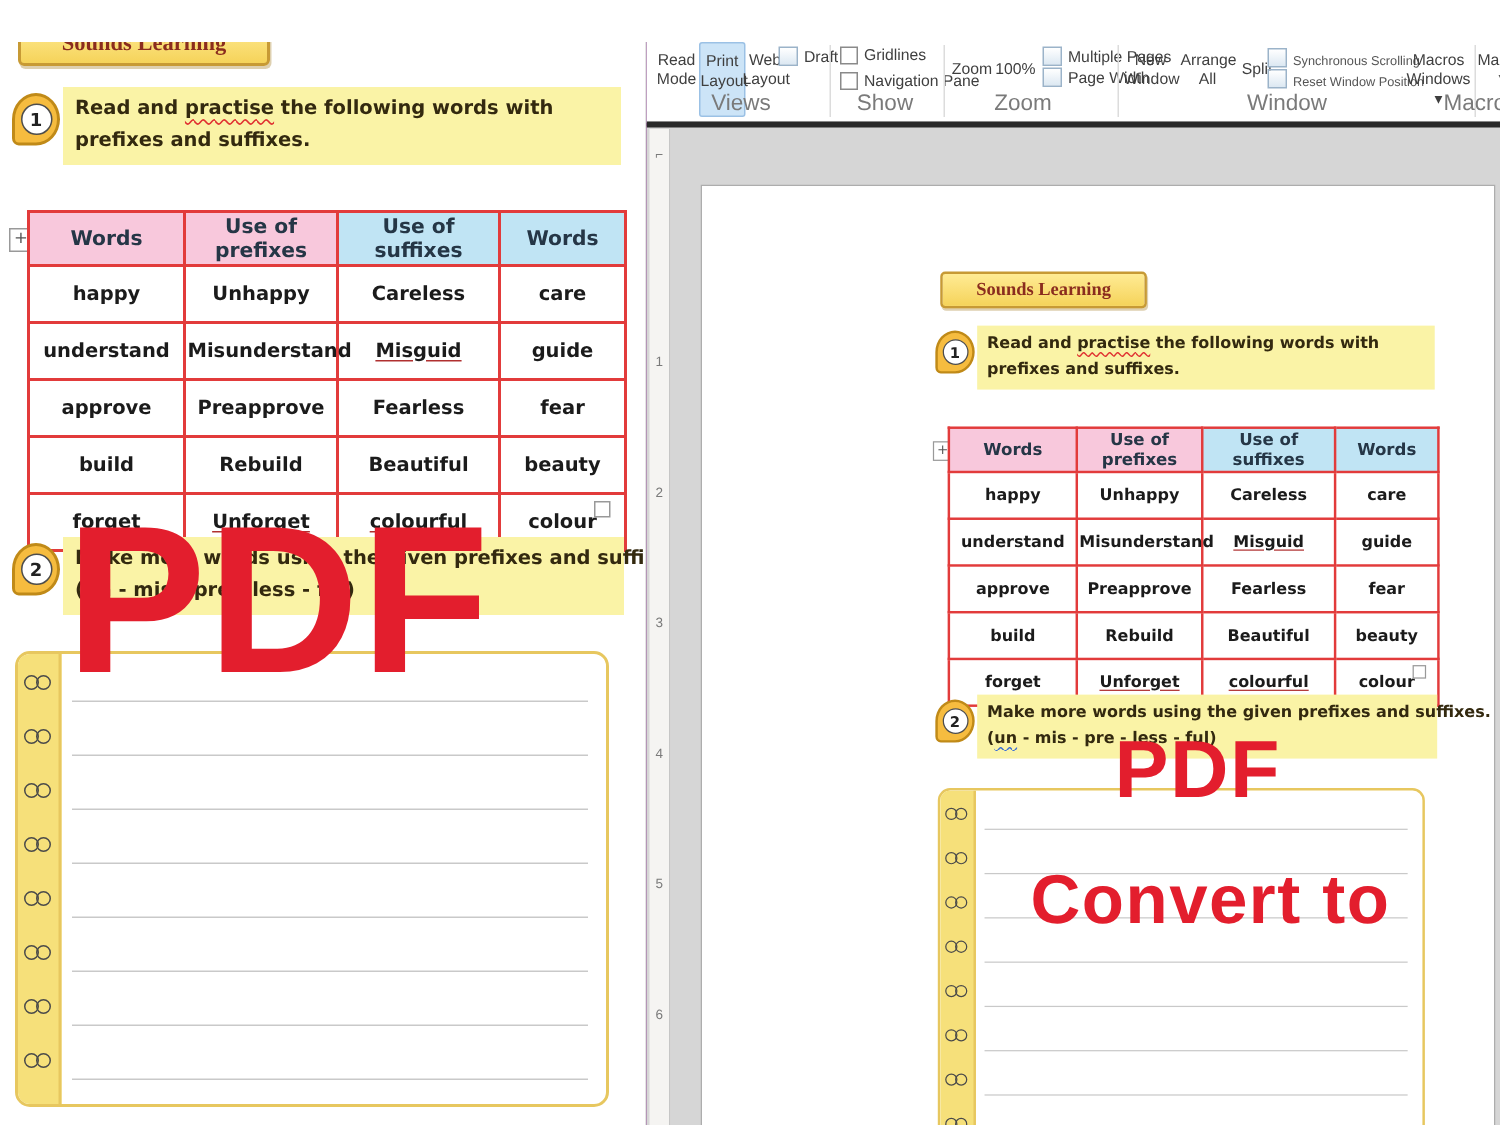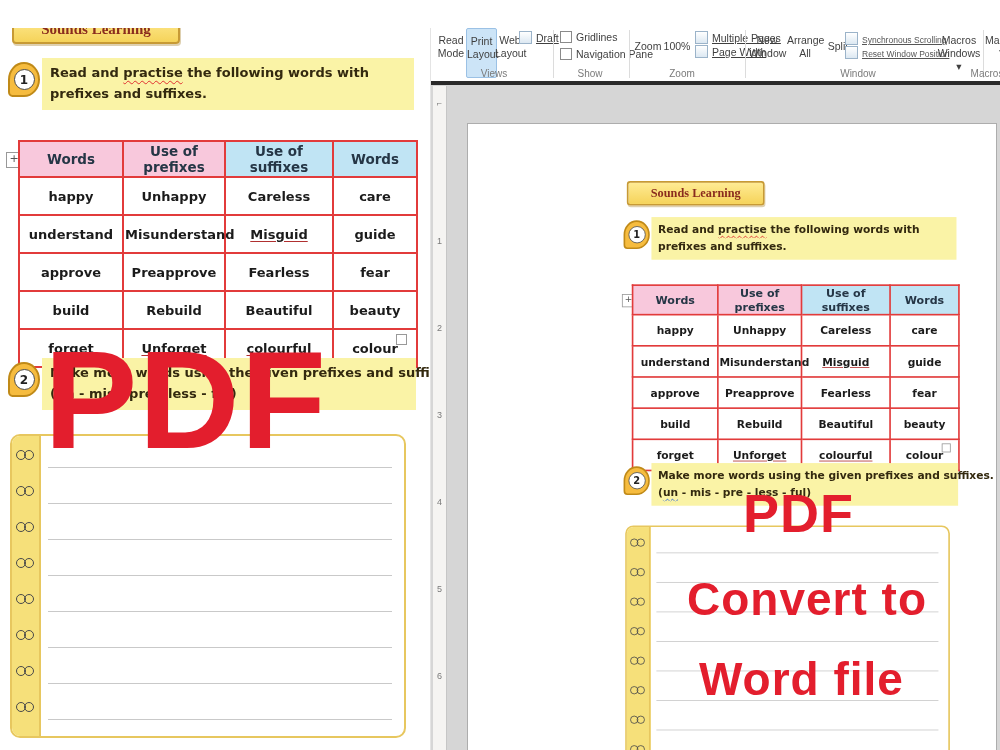--- a/index.html
+++ b/index.html
@@ -18,27 +18,27 @@
   .wm-r1 { left:312px; top:402px; font-size:54px; }
   .wm-r2 { left:256px; top:492px; font-size:46px; }
   .wm-r3 { left:268px; top:572px; font-size:46px; }
 
   
   .word-panel { position:absolute; left:430px; top:0; width:570px; height:750px; background:#701a75; overflow:hidden; border-left:1px solid #e4e4e4; }
   .ribbon { position:absolute; left:0; top:0; width:570px; height:53px; background:#fff; border-bottom:1px solid #d0d0d0; overflow:hidden; }
   .ribbon-edge { position:absolute; left:0; top:53px; width:570px; height:4px; background:#2a2a2a; z-index:4; }
   .rbtn { position:absolute; top:6px; font-size:10.5px; color:#3f3f3f; text-align:center; line-height:1.25; cursor:default; }
   .rbtn-active { top:0; padding-top:6px; height:42px; background:#cce4f7; border:1px solid #9bc1e5; border-radius:2px; }
-  .rsmall { position:absolute; font-size:10.5px; color:#3f3f3f; display:flex; align-items:center; gap:4px; white-space:nowrap;text-decoration:underline; }
+  .rsmall { position:absolute; font-size:10.5px; color:#3f3f3f; display:flex; align-items:center; gap:4px; white-space:nowrap; }
   .rtiny { font-size:8.5px; color:#555;align-items:flex-end; }
   .mini-icon { display:inline-block; width:11px; height:11px; border:1px solid #9bb3c9; background:linear-gradient(#ffffff,#dce8f2); flex:0 0 auto; }
   .rcheck { position:absolute; font-size:10.5px; color:#3f3f3f; display:flex; align-items:center; gap:4px; white-space:nowrap; }
   .chk { display:inline-block; width:10px; height:10px; border:1px solid #8a8a8a; background:#fff; flex:0 0 auto; }
   .rsep { position:absolute; top:2px; height:48px; width:1px; background:#dcdcdc; }
-  .rgl { position:absolute; top:40px; font-size:10px; color:#7a7a7a; text-align:center; }
+  .rgl { position:absolute; top:32px; font-size:15px; color:#7a7a7a; text-align:center; }
   .arrow-line { display:block; font-size:8px; color:#555; }
 
   .doc-area { position:absolute; left:0; top:56px; width:570px; height:694px; background:#d6d6d6; overflow:hidden; }
   .vruler { position:absolute; left:2px; top:2px; width:13px; height:690px; background:#f5f4f2; border-right:1px solid #c6c6c6; }
   .vmark { position:absolute; left:0; width:13px; text-align:center; font-size:9px; color:#7a7a7a; }
   .word-page { position:absolute; left:36px; top:39px; width:528px; height:680px; background:#fff; border:1px solid #adadad; overflow:hidden; }
   .ws-right { position:absolute; left:149px; top:57px; width:410px; transform:scale(0.82); transform-origin:top left; }
 
   
   .worksheet { position:relative; width:410px; height:730px; font-family:"DejaVu Sans",sans-serif; }
@@ -331,17 +331,16 @@
       <i class="ws-line" style="top:175px"></i>
       <i class="ws-line" style="top:211px"></i>
       <i class="ws-line" style="top:247px"></i>
       <i class="ws-line" style="top:283px"></i>
     </div>
   </div>
 </div>
       </div>
       <div class="watermark wm-r1">PDF</div>
       <div class="watermark wm-r2">Convert to</div>
-      <div class="watermark wm-r3">Word file</div>
     </div>
   </section>
 
 </div>
 
 </body></html>

